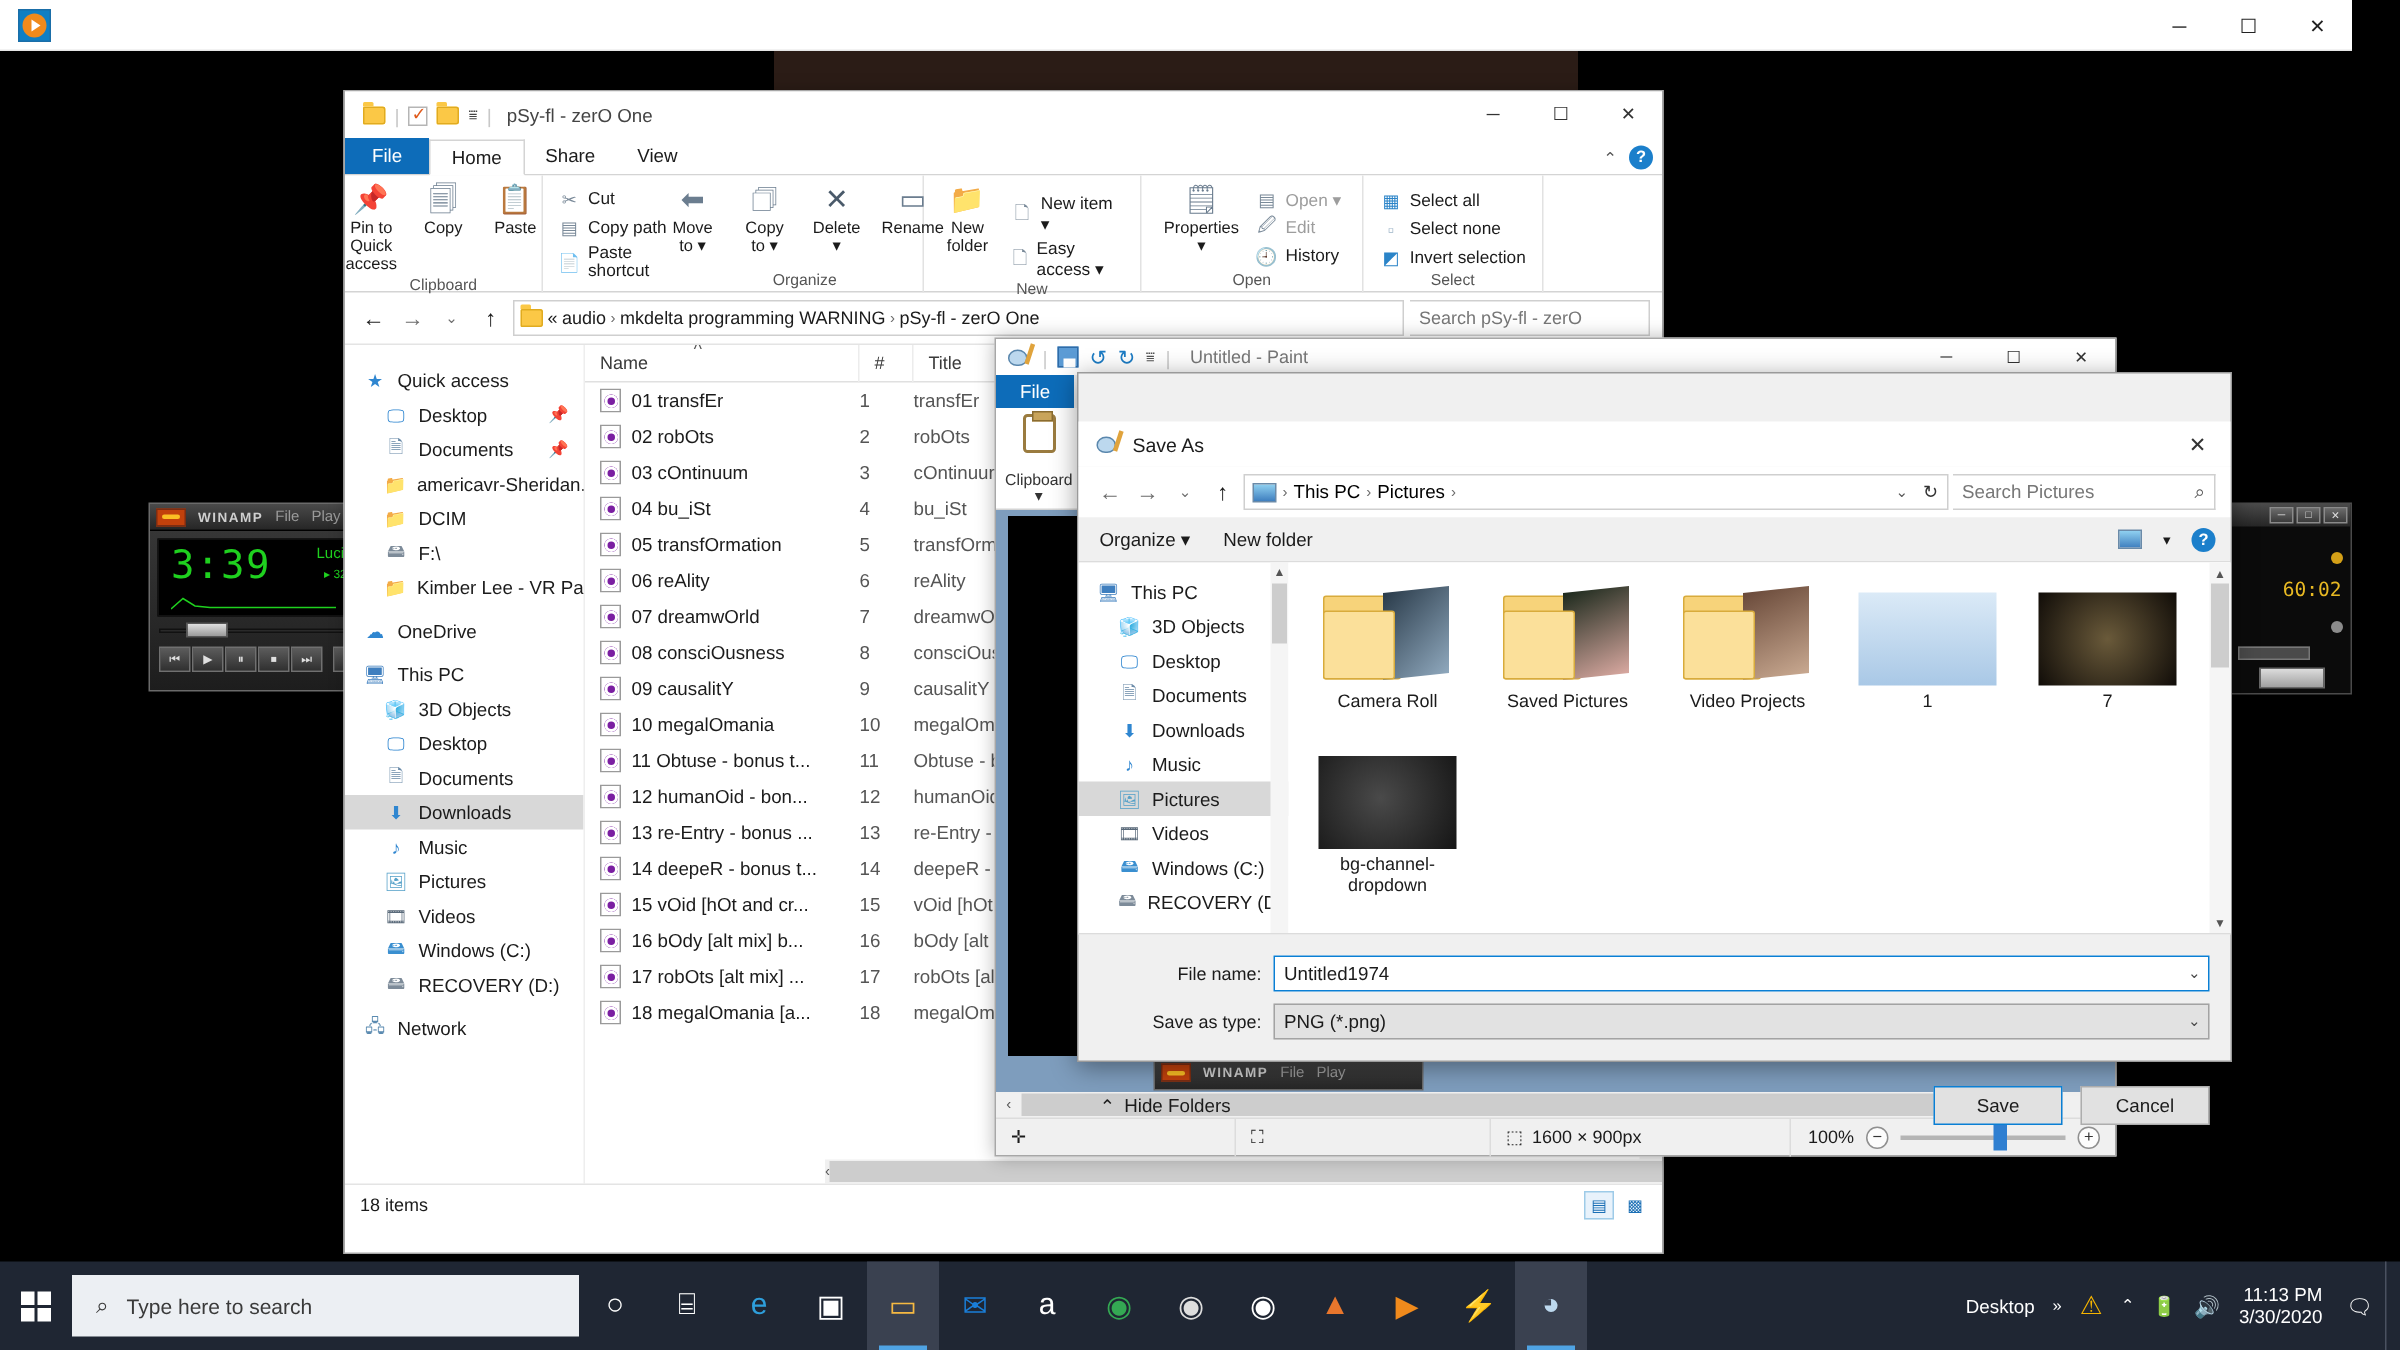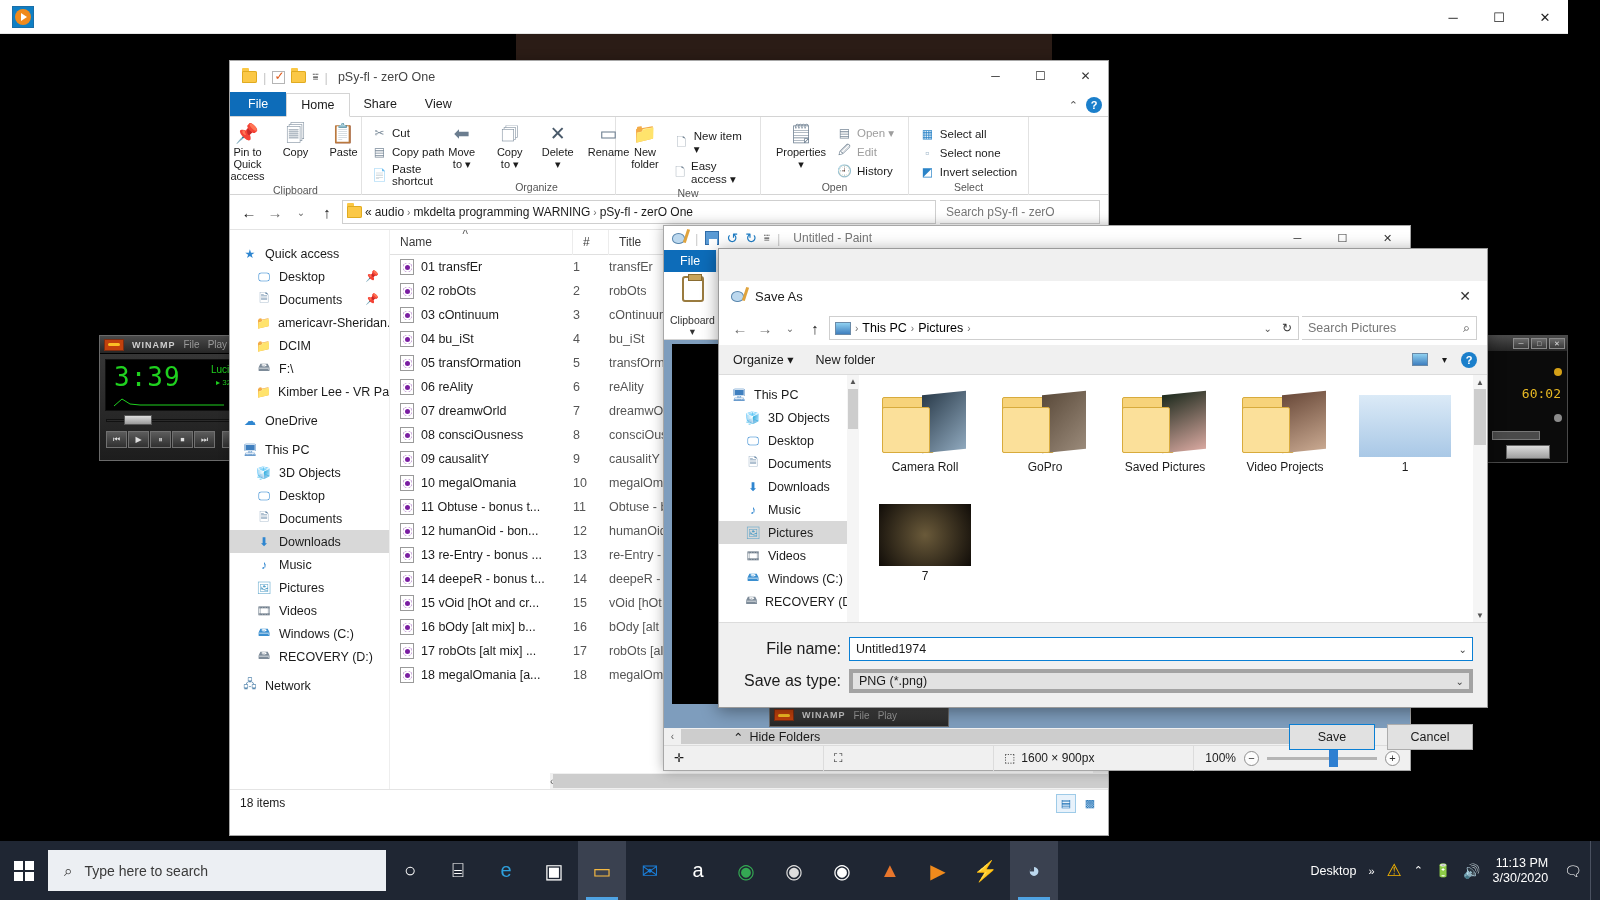--- a/index.html
+++ b/index.html
@@ -179,24 +179,24 @@
   .flabel{font-size:12px;color:#1b1b1b;text-align:center;line-height:14px;margin-top:3px;word-wrap:break-word;width:100px;}
   .fold{position:relative;width:86px;height:64px;}
   .fold .back{position:absolute;left:0;top:4px;width:52px;height:56px;background:#f7d37a;border:1px solid #d8ab3c;border-radius:2px 4px 2px 2px;}
   .fold .pic{position:absolute;left:40px;top:0;width:44px;height:58px;background:#555;transform:skewY(-6deg);overflow:hidden;}
   .fold .front{position:absolute;left:0;top:14px;width:48px;height:46px;background:#fbe09a;border:1px solid #d8ab3c;border-radius:2px;}
   .photo{width:92px;height:62px;background:#222;overflow:hidden;position:relative;}
   #sFilesScroll{position:absolute;right:0;top:0;width:14px;bottom:0;background:#f5f5f5;}
   #sFilesScroll .th{position:absolute;left:1px;top:14px;width:12px;height:56px;background:#cdcdcd;}
   #sFieldArea{height:86px;padding:14px 14px 0 0;}
   .frow{display:flex;align-items:center;height:24px;margin-bottom:8px;}
-  .flab{width:130px;text-align:right;padding-right:8px;font-size:16px;color:#1b1b1b;}
+  .flab{width:130px;text-align:right;padding-right:8px;font-size:12px;color:#1b1b1b;}
   .finput{flex:1;height:24px;border:1px solid #0a7fd4;background:#fff;display:flex;align-items:center;padding:0 6px;font-size:12.5px;color:#1b1b1b;position:relative;}
   .finput .dd{position:absolute;right:5px;color:#444;font-size:10px;}
-  .fselect{flex:1;height:24px;border:4px solid #a3a3a3;background:#e2e2e2;display:flex;align-items:center;padding:0 6px;font-size:12.5px;color:#1b1b1b;position:relative;}
+  .fselect{flex:1;height:24px;border:1px solid #a3a3a3;background:#e2e2e2;display:flex;align-items:center;padding:0 6px;font-size:12.5px;color:#1b1b1b;position:relative;}
   #sFooter{height:56px;display:flex;align-items:center;padding:0 14px;position:relative;}
   #hideFolders{display:flex;align-items:center;gap:6px;font-size:12.5px;color:#1b1b1b;}
   #sButtons{position:absolute;right:14px;display:flex;gap:12px;}
   .dlgbtn{width:86px;height:26px;background:#e1e1e1;border:1px solid #adadad;display:flex;align-items:center;justify-content:center;font-size:12.5px;color:#1b1b1b;}
   .dlgbtn.def{border:1px solid #0a7fd4;background:#e1e1e1;}
 
   
   #taskbar{left:0;top:841px;width:1600px;height:59px;background:#1f2633;display:flex;align-items:center;}
   #startbtn{width:48px;height:59px;display:flex;align-items:center;justify-content:center;}
   .winlogo{width:20px;height:20px;display:grid;grid-template-columns:1fr 1fr;grid-template-rows:1fr 1fr;gap:2px;}
@@ -873,30 +873,20 @@
                 <div class="pic" style="background:linear-gradient(135deg,#2a3b4a,#8fa8bd)"></div>
                 <div class="front"></div>
               </div>
             </div>
             <div class="flabel">Camera Roll</div>
           </div>
           <div class="fitem">
             <div class="fthumb">
               <div class="fold">
                 <div class="back"></div>
-                <div class="pic" style="background:linear-gradient(135deg,#5a4a3a,#9a8a7a)"></div>
-                <div class="front"></div>
-              </div>
-            </div>
-            <div class="flabel">GoPro</div>
-          </div>
-          <div class="fitem">
-            <div class="fthumb">
-              <div class="fold">
-                <div class="back"></div>
                 <div class="pic" style="background:linear-gradient(160deg,#1d2a1d,#d8a8a0)"></div>
                 <div class="front"></div>
               </div>
             </div>
             <div class="flabel">Saved Pictures</div>
           </div>
           <div class="fitem">
             <div class="fthumb">
               <div class="fold">
                 <div class="back"></div>
@@ -910,20 +900,26 @@
             <div class="fthumb">
               <div class="photo" style="background:linear-gradient(#dbeaf7,#a9c8e6)"></div>
             </div>
             <div class="flabel">1</div>
           </div>
           <div class="fitem">
             <div class="fthumb">
               <div class="photo" style="background:radial-gradient(circle at 50% 50%,#6a5a3a,#100c08)"></div>
             </div>
             <div class="flabel">7</div>
+          </div>
+          <div class="fitem">
+            <div class="fthumb">
+              <div class="photo" style="background:radial-gradient(circle at 45% 45%,#4a4a4a,#151515)"></div>
+            </div>
+            <div class="flabel">bg-channel-dropdown</div>
           </div>
         </div>
       <div id="sFilesScroll">
         <div style="height:14px;display:flex;align-items:center;justify-content:center;font-size:8px;color:#555">▲</div>
         <div class="th"></div>
         <div style="position:absolute;bottom:0;left:0;width:14px;height:14px;display:flex;align-items:center;justify-content:center;font-size:8px;color:#555">▼</div>
       </div>
     </div>
   </div>
 

